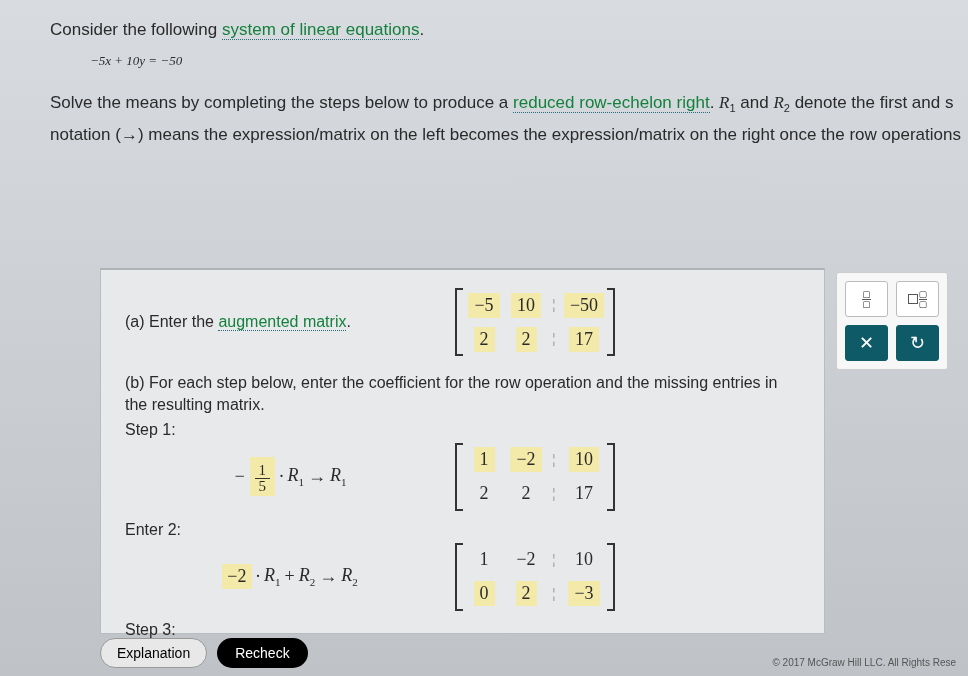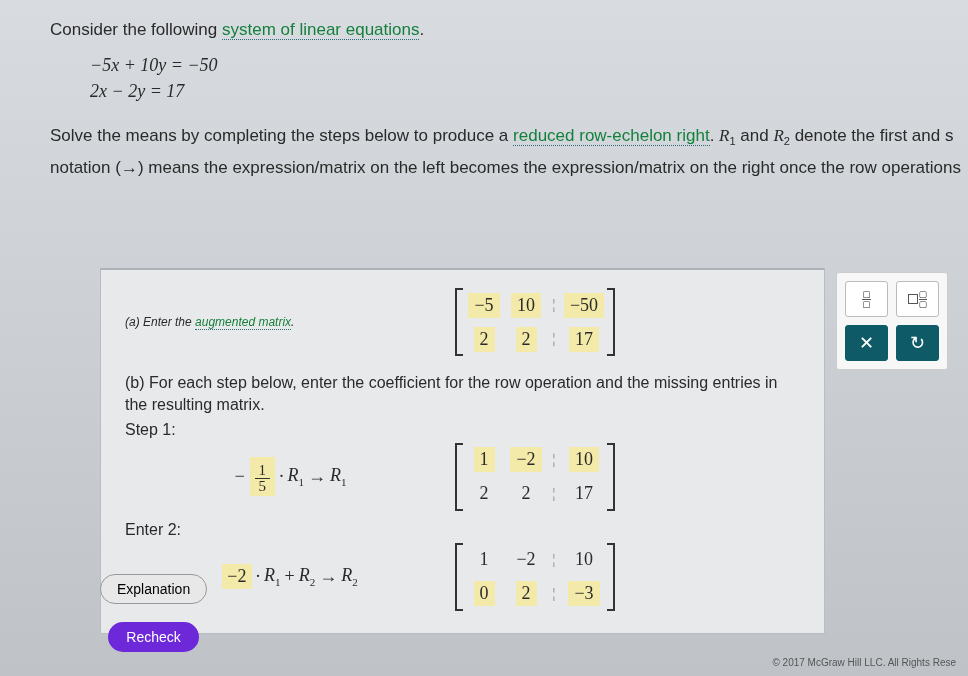--- a/index.html
+++ b/index.html
@@ -7,37 +7,37 @@
   width: 968px; height: 676px;
   background: linear-gradient(180deg, #d8dce0 0%, #bfc3c7 100%);
   font-family: -apple-system, Helvetica, Arial, sans-serif;
   color: #2a2a2a;
   overflow: hidden;
   position: relative;
 }
 .content { padding: 20px 0 0 50px; }
 .intro { font-size: 17px; margin-bottom: 12px; }
 .link { color: #15803d; border-bottom: 1px dotted #2a6a7a; }
-.equations { margin: 8px 0 16px 40px; font-size: 18px; font-style: italic; font-family: Georgia, serif; line-height: 1.45; }
+.equations { margin: 8px 0 16px 40px; font-size: 13px; font-style: italic; font-family: Georgia, serif; line-height: 1.45; }
 .instr { font-size: 17px; line-height: 1.9; margin-bottom: 16px; }
 .sub { font-size: 11px; vertical-align: sub; font-style: normal; }
 .rvar { font-style: italic; font-family: Georgia, serif; }
 .arrow { font-weight: bold; }
 
 .work-panel {
   position: absolute;
   left: 100px; top: 268px;
   width: 725px; height: 366px;
   background: #e8e9ea;
   border: 1px solid #b8bdc2;
   border-top: 2px solid #aeb3b8;
   padding: 18px 24px 0 24px;
 }
 .row-a { display: flex; align-items: center; margin-bottom: 16px; }
-.row-a .prompt { flex: 0 0 330px; font-size: 12px; font-style: italic; }
+.row-a .prompt { flex: 0 0 330px; font-size: 16px; }
 .part-b { font-size: 16px; line-height: 1.4; }
 .step-label { font-size: 16px; margin: 4px 0 4px 0; }
 .step-row { display: flex; align-items: center; margin-bottom: 10px; }
 .op-col { flex: 0 0 330px; display: flex; justify-content: center; }
 .op-expr { font-family: Georgia, serif; font-style: italic; font-size: 18px; display: flex; align-items: center; gap: 4px; }
 .hl { background: #f3e9a9; padding: 2px 5px; font-style: normal; }
 .hlm { background: #f3e9a9; padding: 2px 6px; font-style: normal; display: inline-block; min-width: 20px; text-align: center; }
 
 
 .frac { display: inline-flex; flex-direction: column; align-items: center; font-style: normal; font-size: 15px; line-height: 1; }
@@ -81,55 +81,54 @@
 .toolbox .bt.dk {
   background: #0e5a66;
   color: #fff;
   border-color: #0e5a66;
   font-size: 18px;
 }
 
 
 .bottom-bar {
   position: absolute;
-  left: 100px; bottom: 24px;
-  display: flex; align-items: center; gap: 18px; flex-direction: column;
+  left: 100px; bottom: 8px;
+  display: flex; align-items: center; gap: 10px;
 }
 .expl-btn {
   border: 1px solid #999;
   background: #e8e8e8;
   border-radius: 16px;
   padding: 6px 16px;
   font-size: 14px;
   cursor: pointer;
 }
 .recheck-btn {
   border: none;
-  background: #6d28d9;
+  background: #000000;
   color: #fff;
   border-radius: 16px;
   padding: 7px 18px;
   font-size: 14px;
   cursor: pointer;
 }
 .cp { position: absolute; right: 12px; bottom: 8px; font-size: 10px; color: #555; }
 .tiny-frac { display: inline-flex; flex-direction: column; font-size: 9px; line-height: 1; vertical-align: middle; }
 .tiny-frac span:first-child { border-bottom: 1px solid #555; }
 .box-sq { display: inline-block; width: 10px; height: 10px; border: 1px solid #555; margin-right: 1px; vertical-align: middle; }
 </style>
 </head>
 <body>
 
 <div class="content">
   <div class="intro">
     <span>Consider the following </span><span class="link">system of linear equations</span><span>.</span>
   </div>
   <div class="equations">
     <div>−5x + 10y = −50</div>
-    <div>2x − 2y = 17</div>
   </div>
   <div class="instr">
     <span>Solve the means by completing the steps below to produce a </span><span class="link">reduced row-echelon right</span><span>. </span><span class="rvar">R</span><span class="sub">1</span><span> and </span><span class="rvar">R</span><span class="sub">2</span><span> denote the first and s</span><br>
     <span>notation (</span><span class="arrow">→</span><span>) means the expression/matrix on the left becomes the expression/matrix on the right once the row operations</span>
   </div>
 </div>
 
 <div class="work-panel">
 
   <div class="row-a">

